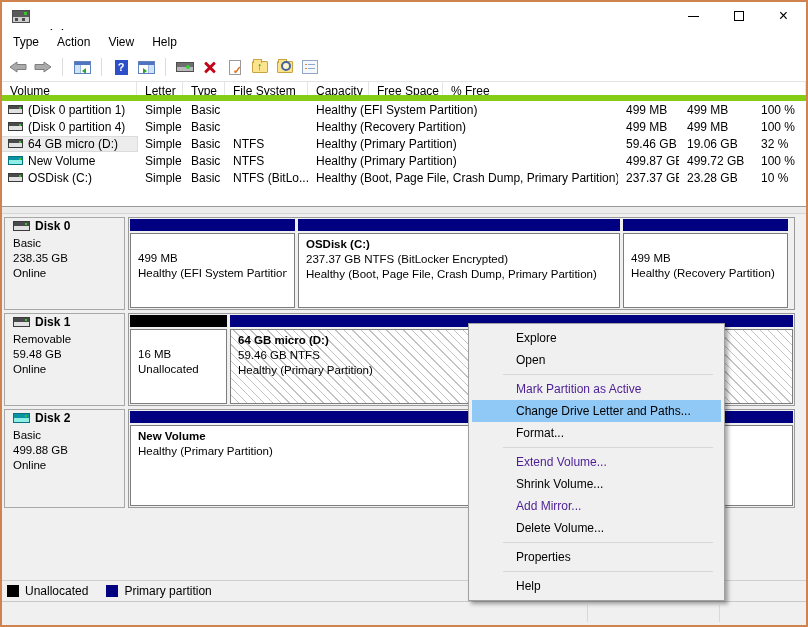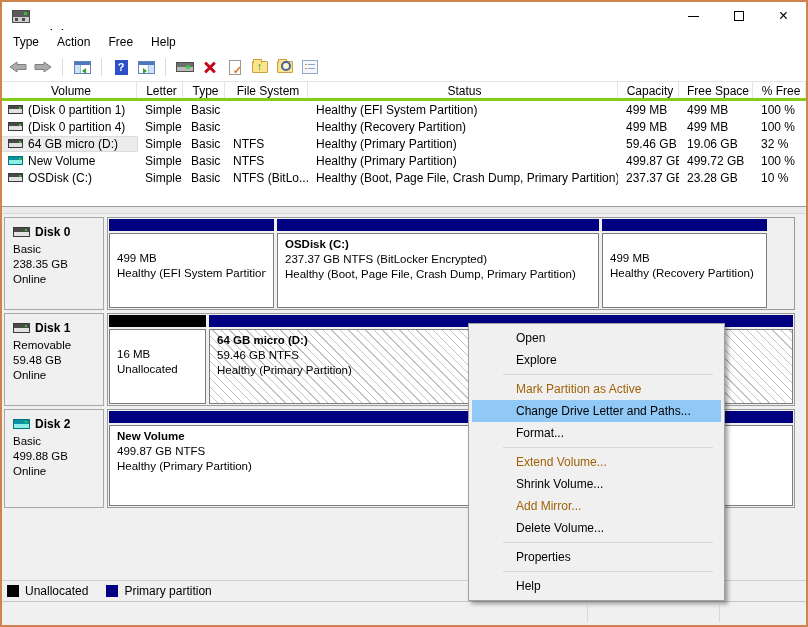--- a/index.html
+++ b/index.html
@@ -55,40 +55,40 @@
   .folder.search::after { content:""; position:absolute; right:1px; bottom:1px; width:6px; height:6px; border:2px solid #44629e; border-radius:50%; background:rgba(255,255,255,.6); }
   .tasks-ic { width:16px; height:14px; background:#f4f7fb; border:1px solid #93a7c4; position:relative; }
   .tasks-ic::after { content:""; position:absolute; left:5px; right:2px; top:3px; height:8px;
       background:repeating-linear-gradient(#8fa7cc 0 1px, transparent 1px 4px); }
   .tasks-ic::before { content:""; position:absolute; left:2px; top:3px; width:2px; height:8px;
       background:repeating-linear-gradient(#d88a36 0 1px, transparent 1px 4px); }
 
   
   .listpane { height:124px; background:#fff; flex:0 0 auto; overflow:hidden; }
   .lv-row, .lv-head { display:flex; width:100%; }
-  .lv-head { height:19px; border-bottom:3px solid #84cc16;text-align:center; }
+  .lv-head { height:19px; border-bottom:6px solid #84cc16; }
   .hcell { padding:2px 4px 0 8px; border-right:1px solid #e5e5e5; overflow:hidden; white-space:nowrap; }
   .lv-row { height:17px; align-items:center; }
   .cell { padding:0 4px 0 8px; overflow:hidden; white-space:nowrap; }
   .c0 { width:135px; } .c1 { width:46px; } .c2 { width:42px; } .c3 { width:83px; }
   .c4 { width:310px; } .c5 { width:61px; } .c6 { width:74px; } .c7 { flex:1; }
   .cell.c0 { display:flex; align-items:center; gap:5px; padding-left:6px; }
   .cell.c0.selected { background:#ececec; outline:1px solid #dcdcdc; }
   .vol-ic { width:15px; height:9px; flex:0 0 auto; border:1px solid #3a3a3a; position:relative;
             background:linear-gradient(#4a4a4a 0 45%, #e2e2e2 45%); }
   .vol-ic::after { content:""; position:absolute; right:1px; top:1px; width:2px; height:2px; background:#39c12f; }
   .vol-ic.teal { background:linear-gradient(#0a93a3 0 45%, #8ef0e4 45%); border-color:#067383; }
 
   
   .splitter { height:8px; background:#ebebeb; border-top:1px solid #9a9a9a; border-bottom:1px solid #d6d6d6; flex:0 0 auto; }
 
   
   .graphpane { flex:1; display:flex; flex-direction:column; padding:3px 11px 0 2px; overflow:hidden; }
   .disk-row { display:flex; margin-bottom:3px; flex:0 0 auto; }
-  .disk-label { width:100px; flex:0 0 auto; border:1px solid #a8a8a8; background:#f0f0f0; padding:7px 4px 4px 8px; }
+  .disk-label { width:121px; flex:0 0 auto; border:1px solid #a8a8a8; background:#f0f0f0; padding:1px 4px 4px 8px; }
   .disk-label .dname { font-weight:bold; display:flex; align-items:center; gap:5px; margin-bottom:3px; }
   .disk-label .dline { font-size:11.5px; line-height:15px; }
   .disk-ic { width:17px; height:10px; border:1px solid #3a3a3a; position:relative; flex:0 0 auto;
              background:linear-gradient(#4a4a4a 0 45%, #e2e2e2 45%); }
   .disk-ic::after { content:""; position:absolute; right:2px; top:1px; width:2px; height:2px; background:#39c12f; }
   .disk-ic.teal { background:linear-gradient(#0a93a3 0 45%, #8ef0e4 45%); border-color:#067383; }
   .part-area { flex:1; border:1px solid #9a9a9a; background:#f0f0f0; display:flex; padding:1px; gap:3px; margin-left:3px; }
   .part { display:flex; flex-direction:column; }
   .pband { height:12px; margin-bottom:2px; background:#000080; flex:0 0 auto; }
   .pband.black { background:#000; }
@@ -109,21 +109,21 @@
 
   
   .statusbar { height:24px; border-top:1px solid #c8c8c8; background:#f0f0f0; position:relative; flex:0 0 auto; }
   .sb-sep { position:absolute; top:3px; bottom:3px; width:1px; background:#d9d9d9; }
   .sb-sep.s1 { left:585px; } .sb-sep.s2 { left:717px; }
 
   
   .context-menu { position:absolute; left:466px; top:321px; width:257px; background:#f0f0f0;
                   border:1px solid #a0a0a0; box-shadow:3px 3px 4px rgba(0,0,0,.35); padding:3px 0; z-index:10; }
   .cm-item { height:22px; line-height:22px; padding-left:44px; margin:0 3px; white-space:nowrap; overflow:hidden; }
-  .cm-item.disabled { color:#a16207; }
+  .cm-item.disabled { color:#4c1d95; }
   .cm-item.highlighted { background:#90c8f6; }
   .cm-sep { height:1px; background:#d7d7d7; margin:3px 11px 3px 34px; }
 </style>
 </head>
 <body>
 
 <div class="win">
 
   <div class="titlebar">
     <span class="app-icon"></span>
@@ -137,21 +137,21 @@
         </div>
       <div class="ctl">
           <span class="glyph-close">×</span>
         </div>
     </div>
   </div>
 
   <div class="menubar">
     <span class="menu-item">Type</span>
     <span class="menu-item">Action</span>
-    <span class="menu-item">Free</span>
+    <span class="menu-item">View</span>
     <span class="menu-item">Help</span>
   </div>
 
   <div class="toolbar">
     <span class="tbtn">
       <svg class="arrow-back" viewBox="0 0 18 12">
           <path d="M8 1 L1 6 L8 11 L8 8.5 H17 V3.5 H8 Z" fill="#ababab" stroke="#7e7e7e"></path>
         </svg>
     </span>
     <span class="tbtn">
@@ -190,21 +190,20 @@
         <span class="tasks-ic"></span>
       </span>
   </div>
 
   <div class="listpane">
     <div class="lv-head">
       <div class="hcell c0">Volume</div>
       <div class="hcell c1">Letter</div>
       <div class="hcell c2">Type</div>
       <div class="hcell c3">File System</div>
-      <div class="hcell c4">Status</div>
       <div class="hcell c5">Capacity</div>
       <div class="hcell c6">Free Space</div>
       <div class="hcell c7">% Free</div>
     </div>
 
     <div class="lv-row">
       <div class="cell c0">
           <span class="vol-ic"></span>
           <span>(Disk 0 partition 1)</span>
         </div>
@@ -347,21 +346,20 @@
           </div>
         <div class="dline">Basic</div>
         <div class="dline">499.88 GB</div>
         <div class="dline">Online</div>
       </div>
       <div class="part-area">
         <div class="part" style="flex:1">
           <div class="pband"></div>
           <div class="pbody">
             <div class="pl pname">New Volume</div>
-            <div class="pl">499.87 GB NTFS</div>
             <div class="pl">Healthy (Primary Partition)</div>
           </div>
         </div>
       </div>
     </div>
 
     <div class="legend">
       <div class="leg-item">
         <span class="swatch unalloc"></span>
         <span>Unallocated</span>
@@ -372,22 +370,22 @@
       </div>
     </div>
   </div>
 
   <div class="statusbar">
     <div class="sb-sep s1"></div>
     <div class="sb-sep s2"></div>
   </div>
 
   <div class="context-menu">
+    <div class="cm-item">Explore</div>
     <div class="cm-item">Open</div>
-    <div class="cm-item">Explore</div>
     <div class="cm-sep"></div>
     <div class="cm-item disabled">Mark Partition as Active</div>
     <div class="cm-item highlighted">Change Drive Letter and Paths...</div>
     <div class="cm-item">Format...</div>
     <div class="cm-sep"></div>
     <div class="cm-item disabled">Extend Volume...</div>
     <div class="cm-item">Shrink Volume...</div>
     <div class="cm-item disabled">Add Mirror...</div>
     <div class="cm-item">Delete Volume...</div>
     <div class="cm-sep"></div>

